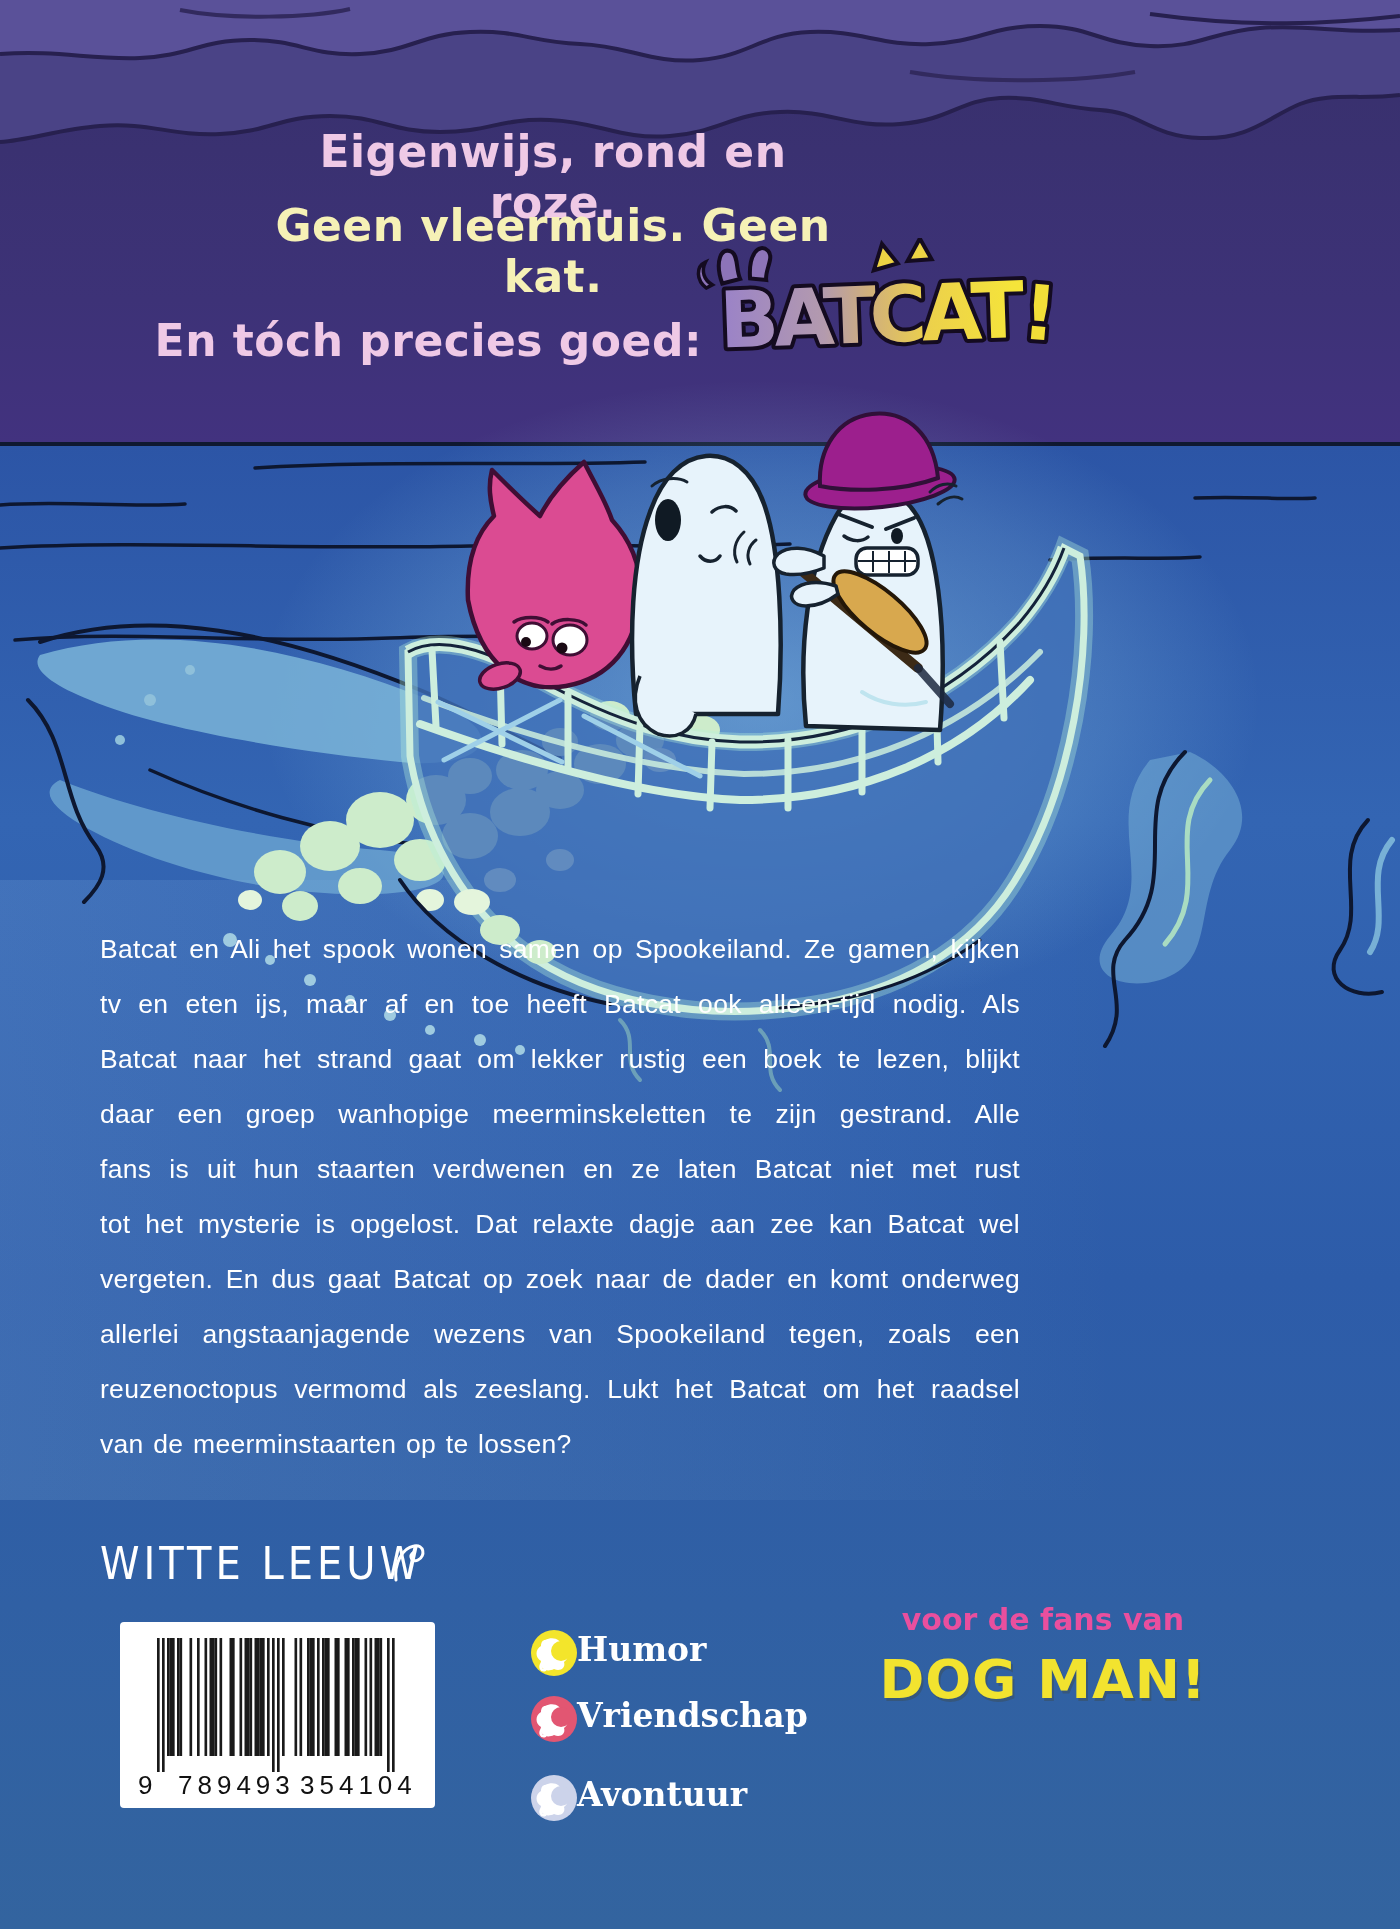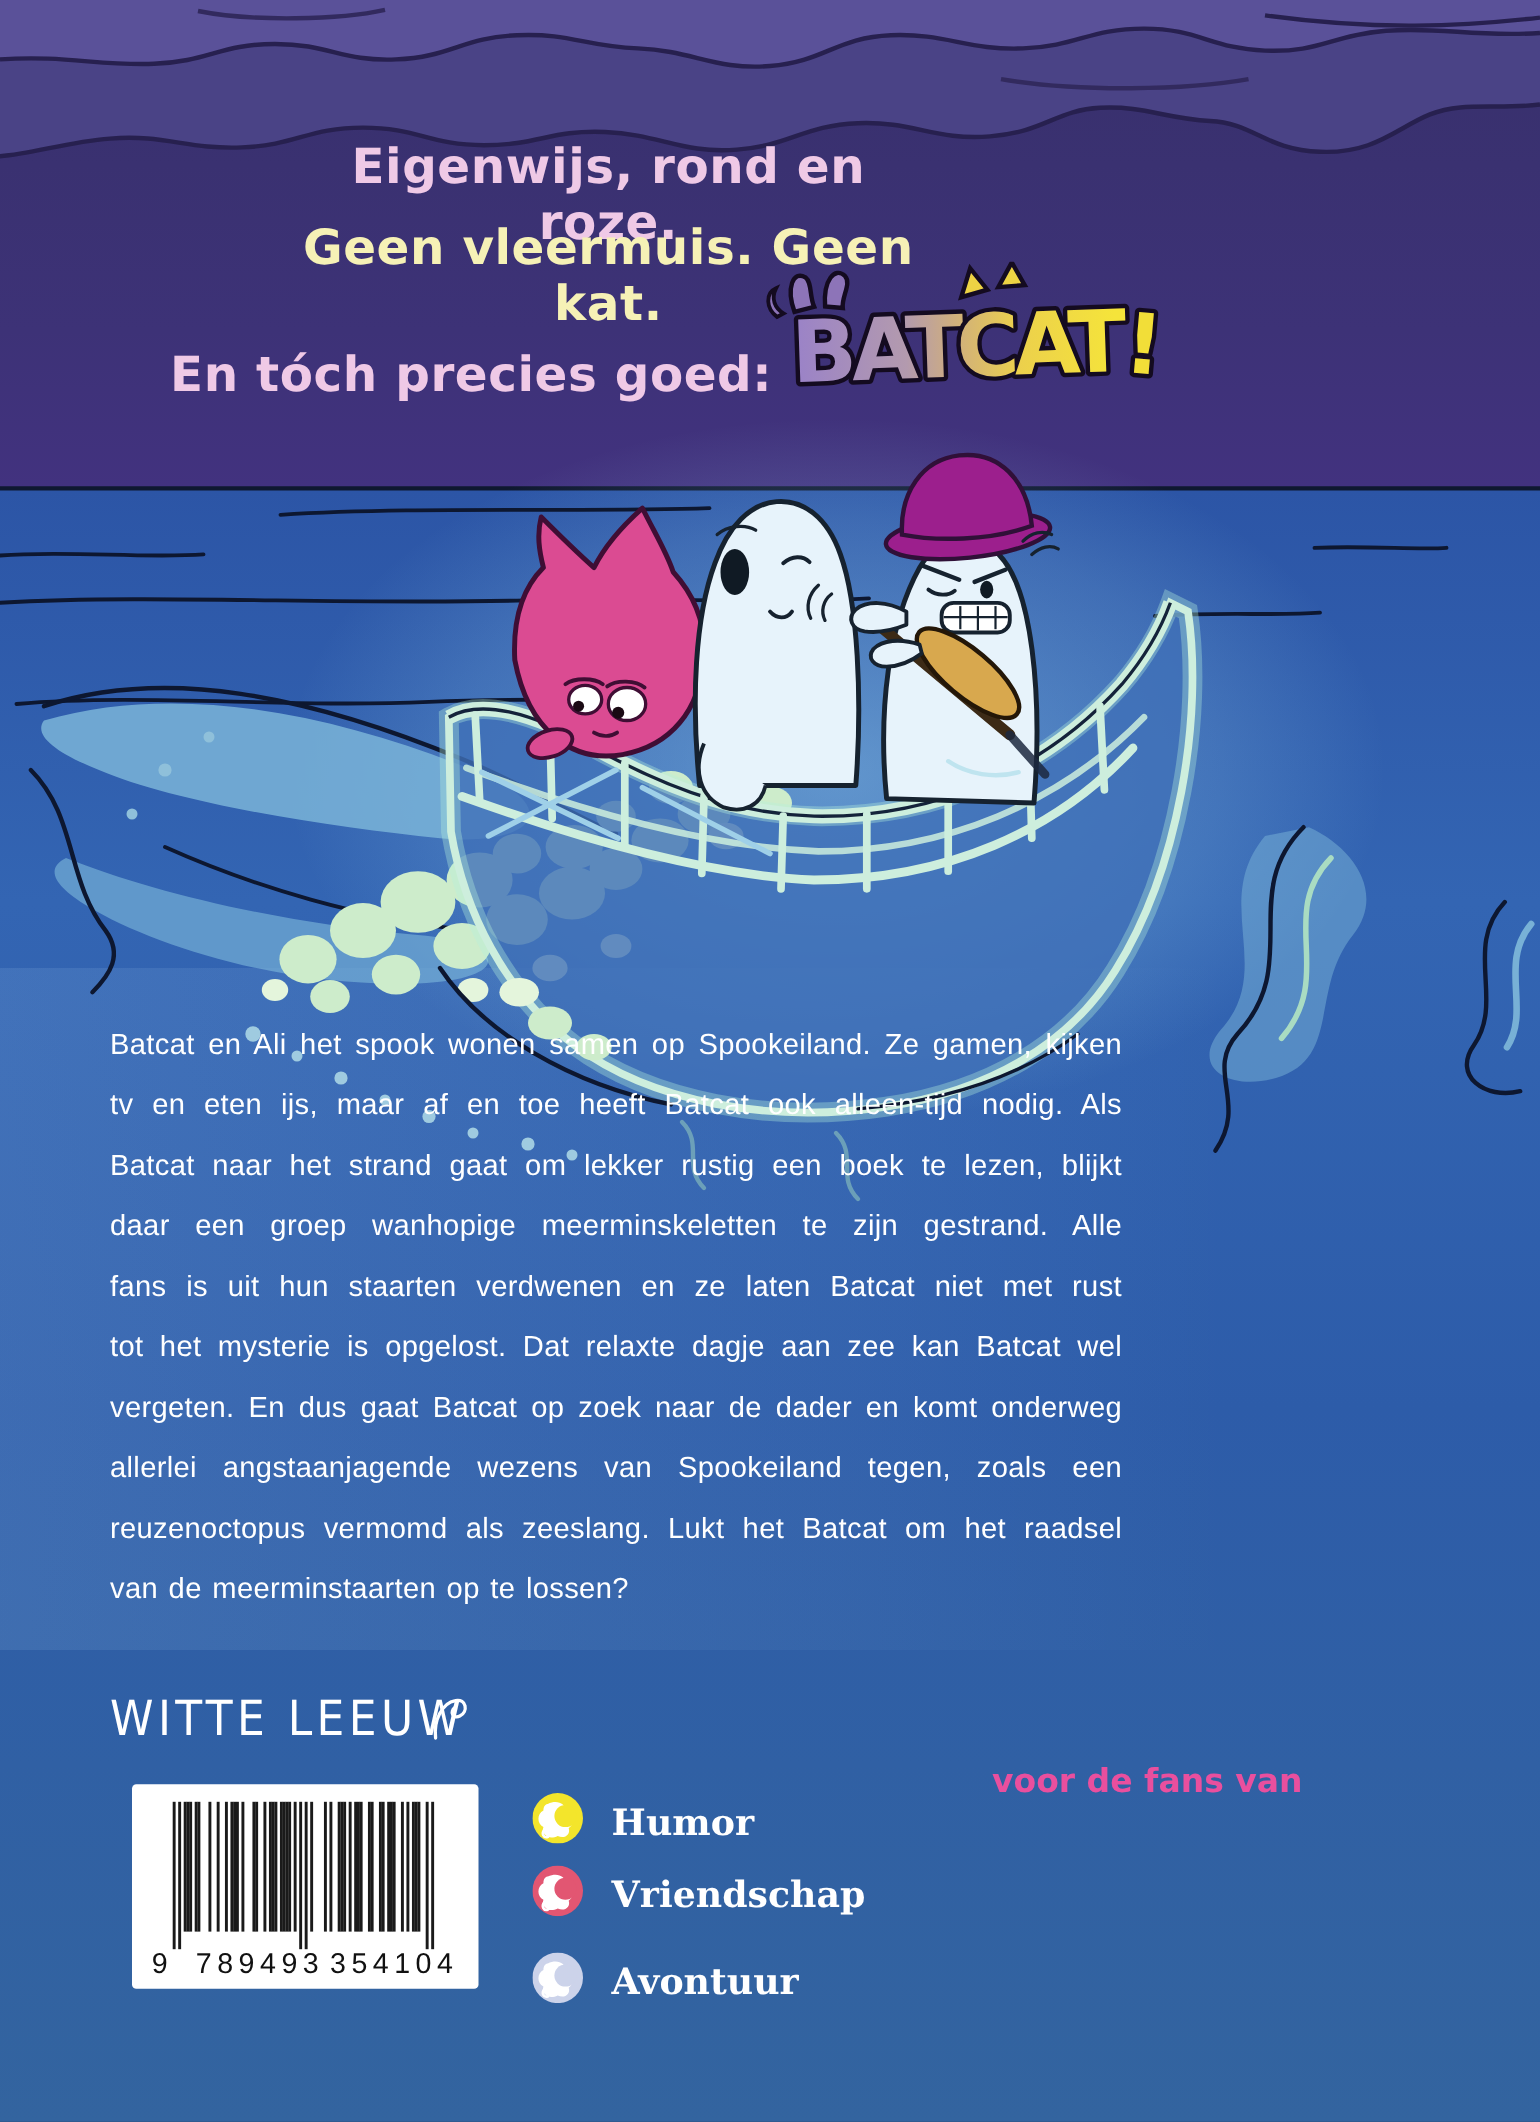--- a/index.html
+++ b/index.html
@@ -33,21 +33,21 @@
     position:absolute;left:100px;top:1538px;
     color:#ffffff;font-size:40px;font-weight:400;
     letter-spacing:4px;transform:scaleY(1.1);transform-origin:left top;
     font-family:"DejaVu Sans",sans-serif;
   }
   #publisher-tail{position:absolute;left:392px;top:1540px;}
   #barcode-box{
     position:absolute;left:120px;top:1622px;width:315px;height:186px;
     background:#ffffff;border-radius:4px;
   }
-  .tag-row{position:absolute;left:484px;display:flex;align-items:flex-end;gap:26px;height:46px;}
+  .tag-row{position:absolute;left:531px;display:flex;align-items:flex-start;height:46px;}
   #tag-row-0{top:1630px;}
   #tag-row-1{top:1696px;}
   #tag-row-2{top:1755px;margin-top:20px;}
   .tag-label{
     font-family:"DejaVu Serif",serif;font-weight:bold;
     font-size:33px;color:#ffffff;
   }
   #promo{position:absolute;left:828px;top:1594px;width:430px;text-align:center;}
   .promo-pink{color:#e94f9e;font-weight:bold;font-size:30px;line-height:36px;}
   #promo-line2{margin-top:8px;}
@@ -378,15 +378,16 @@
       <circle cx="23" cy="23" r="23" fill="#ccd3ea"></circle>
       <path d="M14 10 C22 6,30 9,31 17 C38 19,39 28,33 32 C35 38,29 42,23 39 C15 43,8 38,10 31 C4 28,4 19,10 16 C10 12,12 10,14 10 Z" fill="#ffffff"></path>
       <circle cx="30" cy="21" r="10" fill="#ccd3ea"></circle>
       <path d="M11 33 C8 37,10 41,14 40" fill="none" stroke="#ffffff" stroke-width="2.5" stroke-linecap="round"></path>
     </svg>
     <span class="tag-label">Avontuur</span>
   </div>
 
   <div id="promo">
     <div class="promo-pink" id="promo-line2">voor de fans van</div>
+    <div id="promo-line3">DOG MAN!</div>
   </div>
 
 </div>
 
 </body></html>

